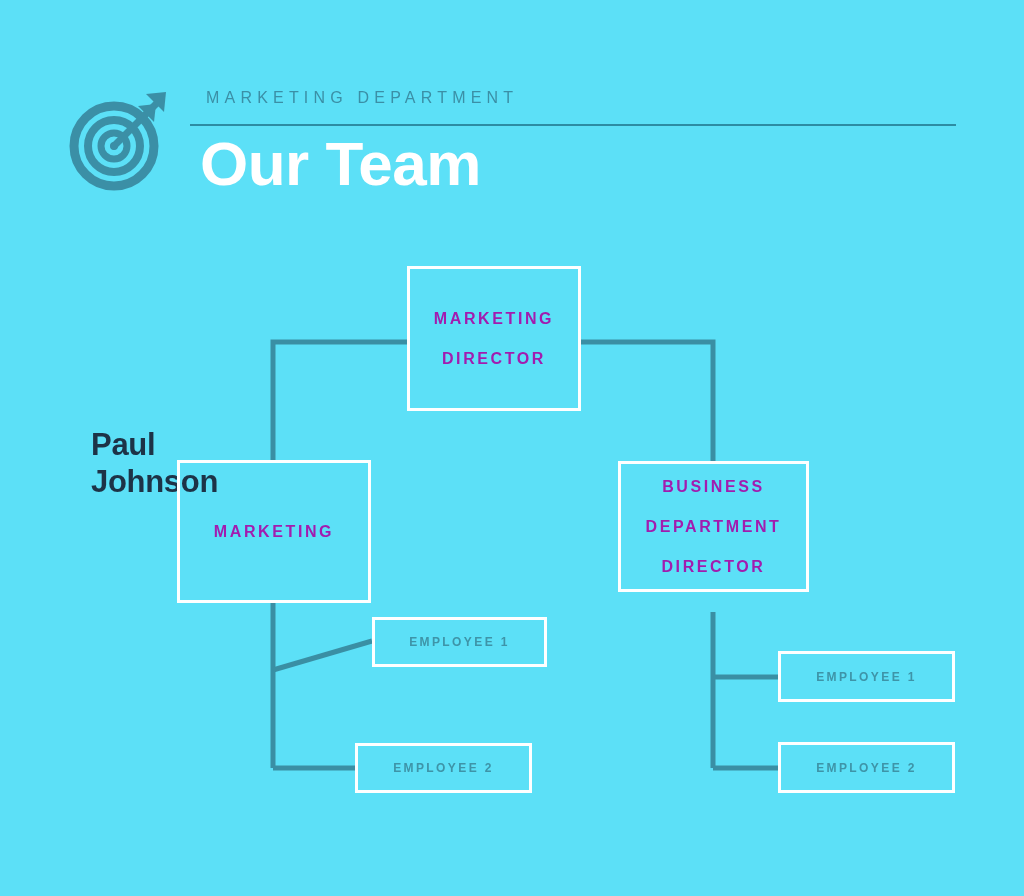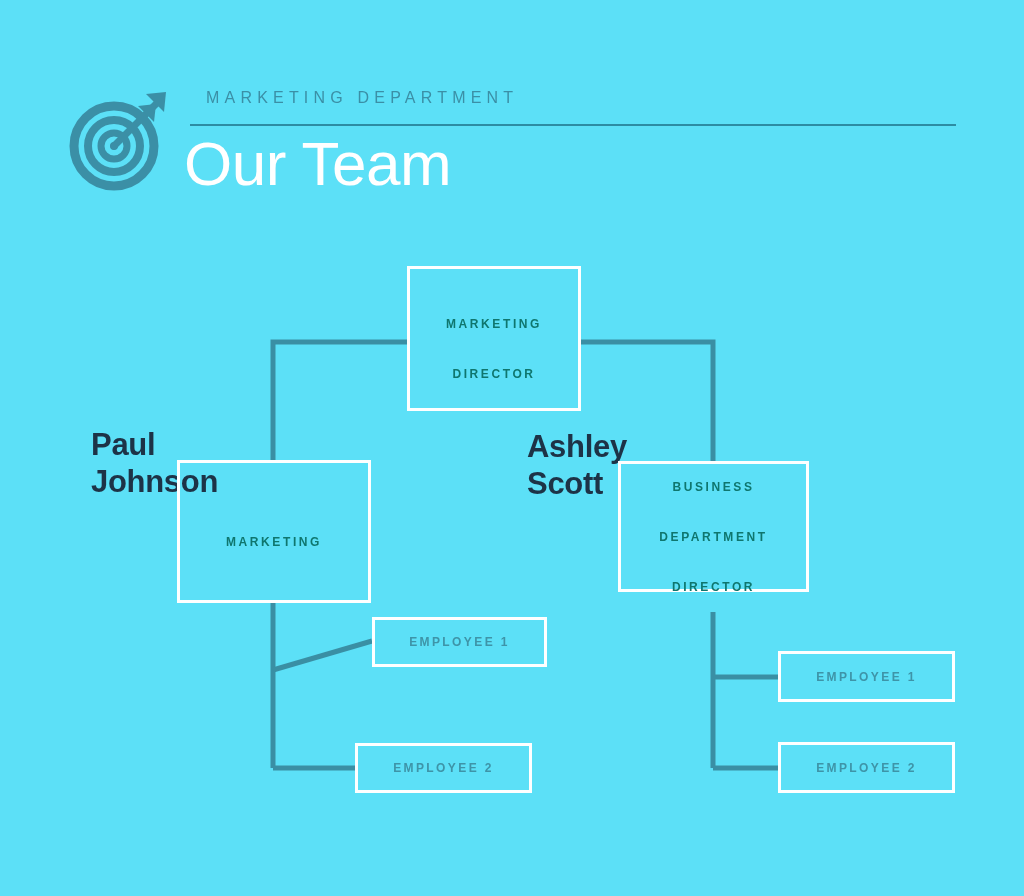--- a/index.html
+++ b/index.html
@@ -40,24 +40,24 @@
   #header-divider {
     position: absolute;
     left: 190px;
     top: 124px;
     width: 766px;
     height: 2px;
     background: #2d8ca3;
   }
   #header-title {
     position: absolute;
-    left: 184px;
+    left: 200px;
     top: 131px;
     font-size: 62px;
-    font-weight: 400;
+    font-weight: 700;
     letter-spacing: -0.5px;
     color: #ffffff;
     line-height: 1.05;
     white-space: nowrap;
   }
 
   
   #connectors {
     position: absolute;
     left: 0;
@@ -71,27 +71,26 @@
     position: absolute;
     border: 3px solid #ffffff;
     box-sizing: border-box;
     display: flex;
     flex-direction: column;
     align-items: center;
     justify-content: center;
     text-align: center;
   }
   .node-role {
-    font-size: 12px;
+    font-size: 16px;
     font-weight: 600;
     letter-spacing: 2.6px;
-    color: #0f766e;
+    color: #a21caf;
     line-height: 2.5;
     white-space: nowrap;
-    margin-top: 20px;
   }
   .node-name {
     position: absolute;
     font-size: 31px;
     font-weight: 700;
     color: #1d3347;
     line-height: 1.2;
     letter-spacing: -0.3px;
     white-space: pre-line;
   }
@@ -179,22 +178,20 @@
     <div class="node-role">MARKETING</div>
     <div class="node-role">DIRECTOR</div>
   </div>
 
   <div id="name-marketing-comm" class="node-name">Paul
 Johnson</div>
   <div id="box-marketing-comm" class="node-box">
     <div class="node-role">MARKETING</div>
   </div>
 
-  <div id="name-business-dev" class="node-name">Ashley
-Scott</div>
   <div id="box-business-dev" class="node-box">
     <div class="node-role">BUSINESS</div>
     <div class="node-role">DEPARTMENT</div>
     <div class="node-role">DIRECTOR</div>
   </div>
 
   <div id="box-emp-left-1" class="employee-box">
     <span class="employee-label">EMPLOYEE 1</span>
   </div>
 

